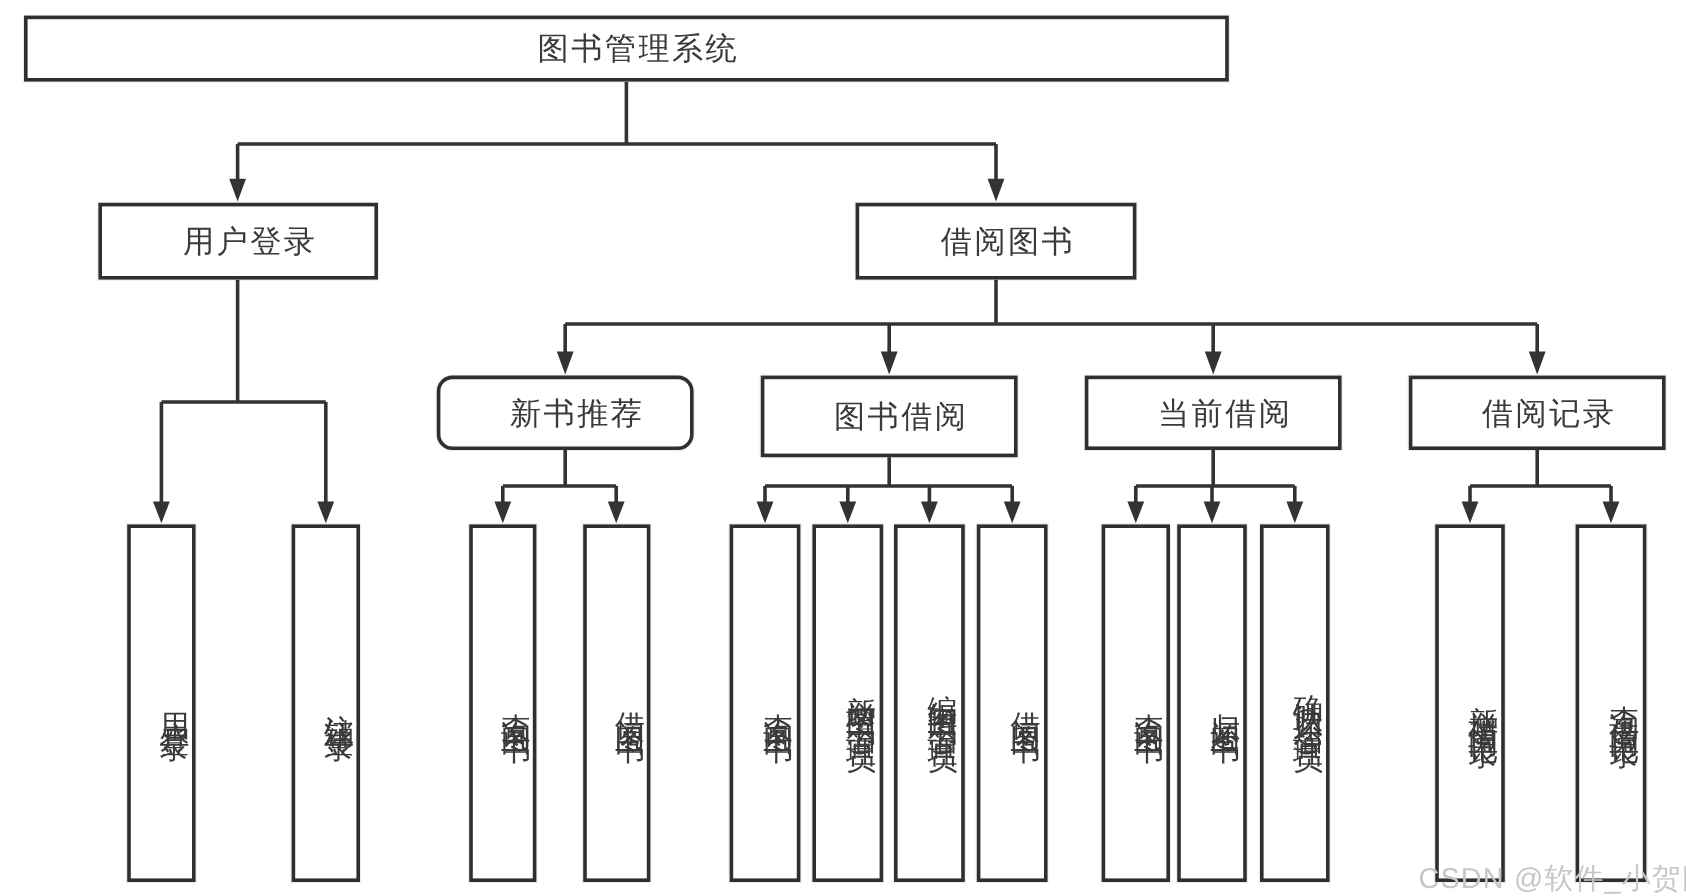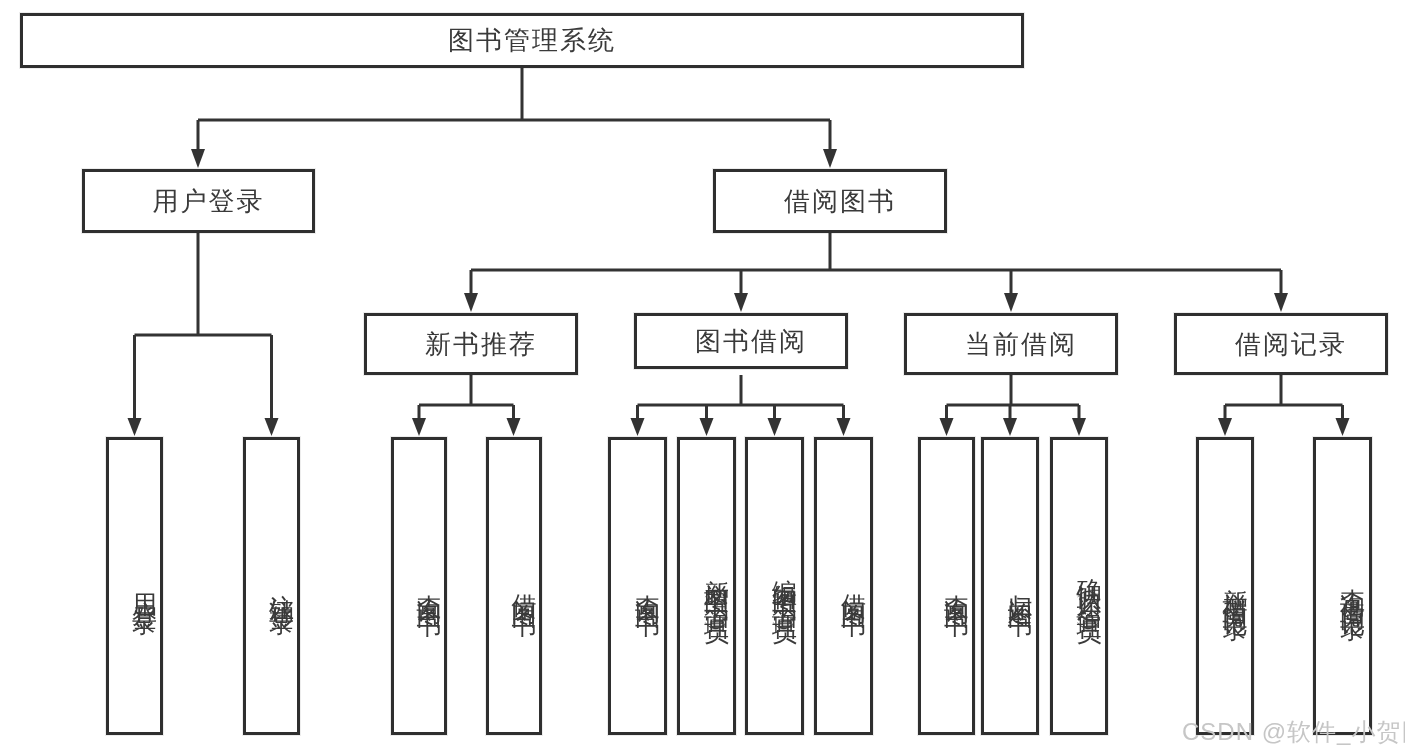--- a/index.html
+++ b/index.html
@@ -118,24 +118,24 @@
     <span>图书管理系统</span>
   </div>
 
   <div class="box hbox" style="left:82px; top:169px; width:233px; height:64px;">
     <span>用户登录</span>
   </div>
   <div class="box hbox" style="left:713px; top:169px; width:234px; height:64px;">
     <span>借阅图书</span>
   </div>
 
-  <div class="box hbox" style="left:364px; top:313px; width:214px; height:62px;">
+  <div class="box hbox" style="left:364px; top:313px; width:214px; height:62px;border-radius:13px;">
     <span>新书推荐</span>
   </div>
-  <div class="box hbox" style="left:634px; top:313px; width:214px; height:56px;font-family:Liberation Serif, serif;">
+  <div class="box hbox" style="left:634px; top:313px; width:214px; height:68px;font-family:Liberation Serif, serif;">
     <span>图书借阅</span>
   </div>
   <div class="box hbox" style="left:1174px; top:313px; width:214px; height:62px;">
     <span>借阅记录</span>
   </div>
   <div class="box hbox" style="left:904px; top:313px; width:214px; height:62px;">
     <span>当前借阅</span>
   </div>
 
   <div class="box vbox" style="left:106px; top:437px; width:57px; height:298px;">

